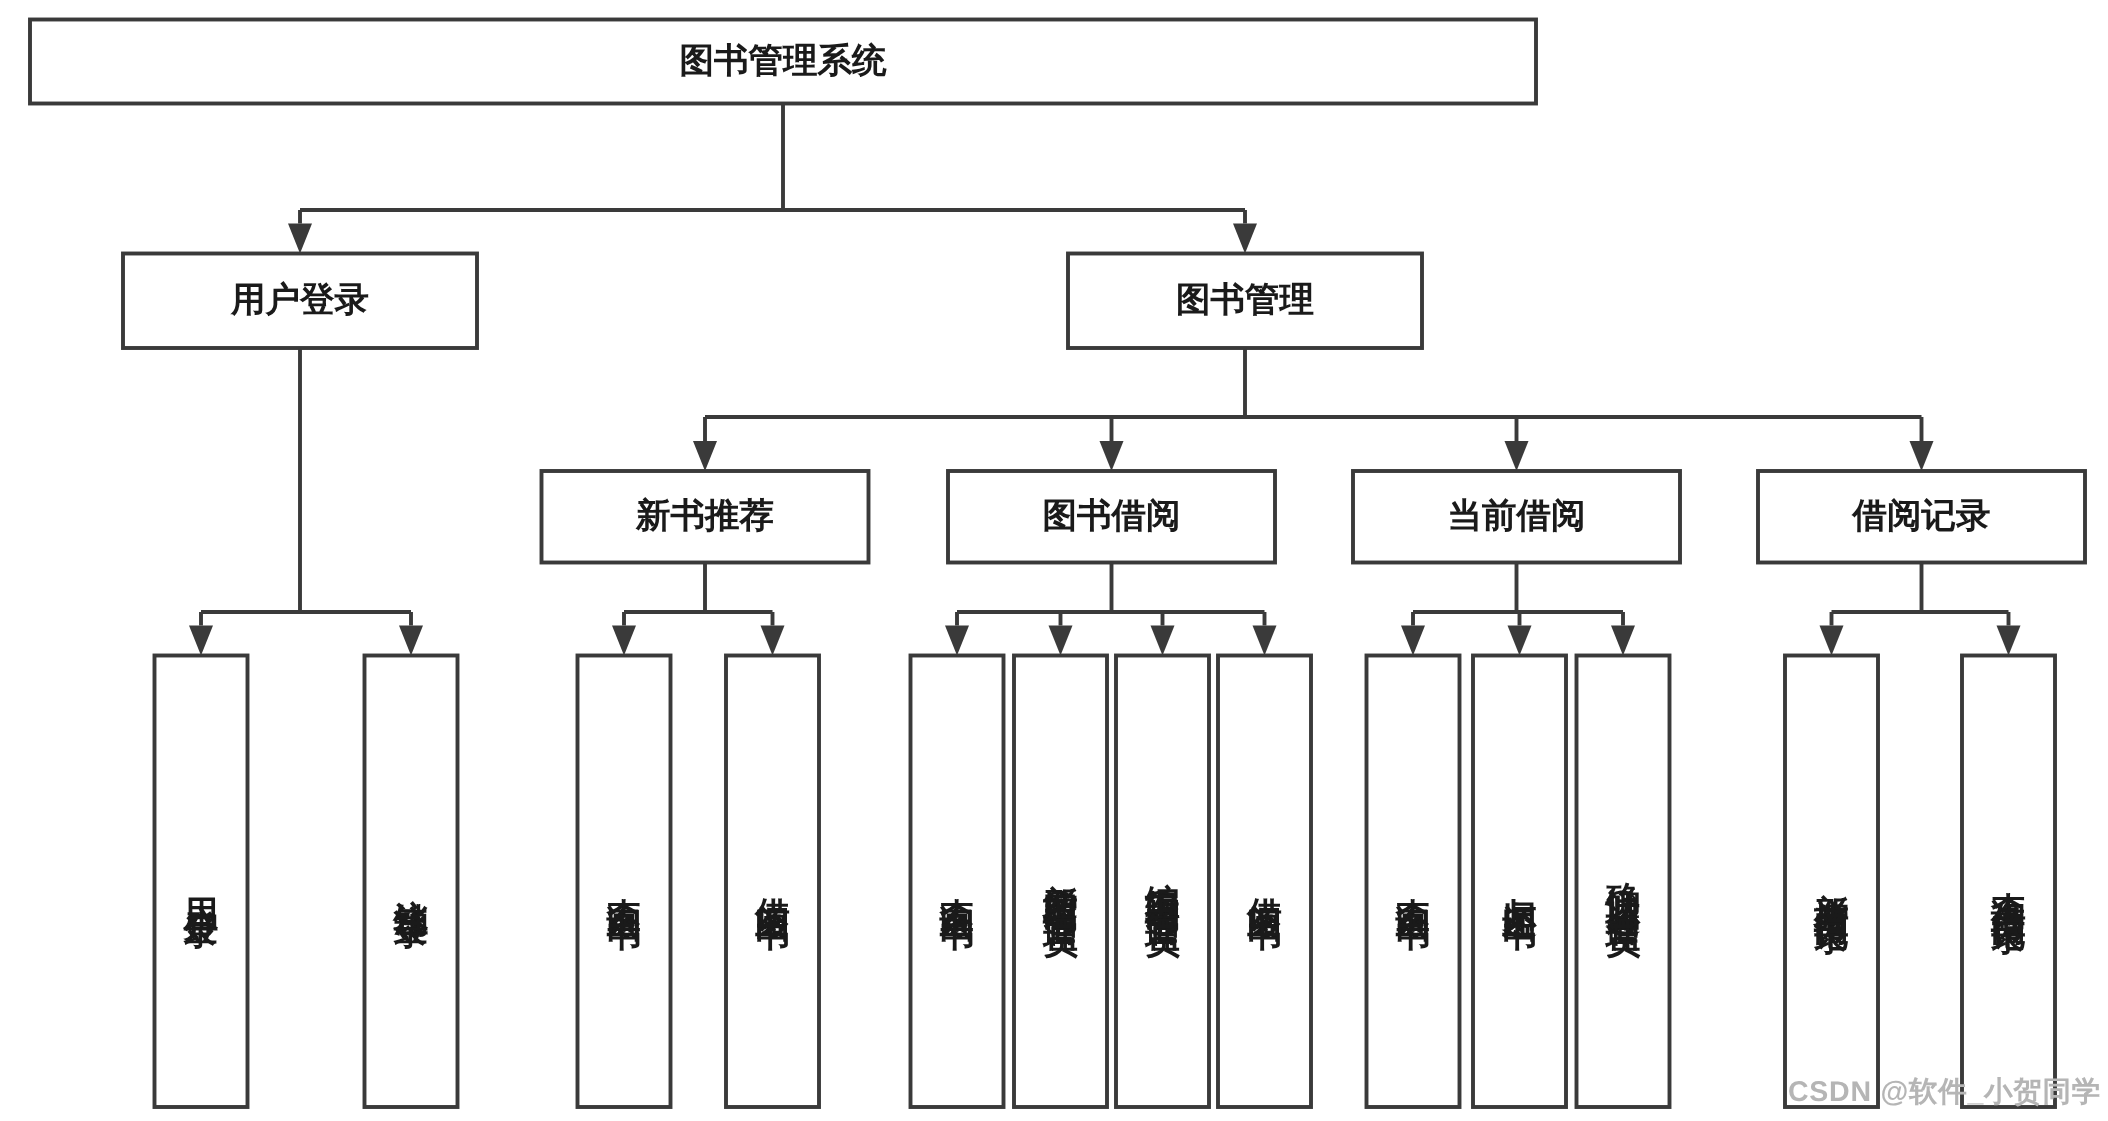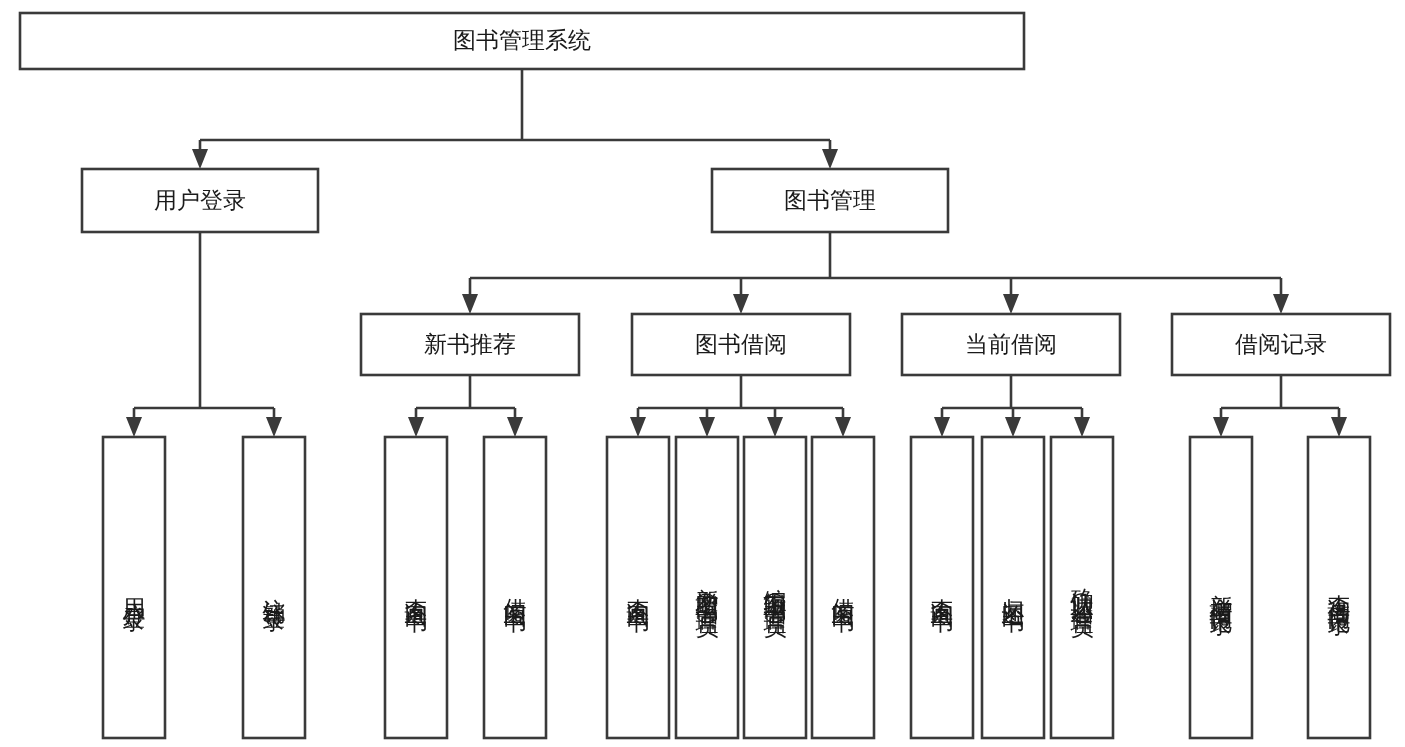--- a/index.html
+++ b/index.html
@@ -11,20 +11,21 @@
     width: 1405px;
     height: 747px;
     font-family: "Liberation Sans", "DejaVu Sans", sans-serif;
     overflow: hidden;
     position: relative;
   }
   #diagram-root {
     position: relative;
     width: 1398px;
     height: 747px;
+    font-weight: bold;
   }
   svg.diagram-svg {
     position: absolute;
     left: 0;
     top: 0;
     width: 1405px;
     height: 747px;
   }
   .node-box {
     fill: #ffffff;
@@ -176,14 +177,15 @@
       <div class="node-label-v" style="left: 676px; top: 437px; width: 62px; height: 301px;">新增图书（管理员）</div>
       <div class="node-label-v" style="left: 744px; top: 437px; width: 62px; height: 301px;">编辑图书（管理员）</div>
       <div class="node-label-v" style="left: 812px; top: 437px; width: 62px; height: 301px;">借阅图书</div>
       <div class="node-label-v" style="left: 911px; top: 437px; width: 62px; height: 301px;">查询图书</div>
       <div class="node-label-v" style="left: 982px; top: 437px; width: 62px; height: 301px;">归还图书</div>
       <div class="node-label-v" style="left: 1051px; top: 437px; width: 62px; height: 301px;">确认归还（管理员）</div>
       <div class="node-label-v" style="left: 1190px; top: 437px; width: 62px; height: 301px;">新增借阅记录</div>
       <div class="node-label-v" style="left: 1308px; top: 437px; width: 62px; height: 301px;">查询借阅记录</div>
     </div>
 
+  <div class="watermark" style="left: 1192px; top: 715px;">CSDN @软件_小贺同学</div>
 
 </div>
 
 </body></html>

